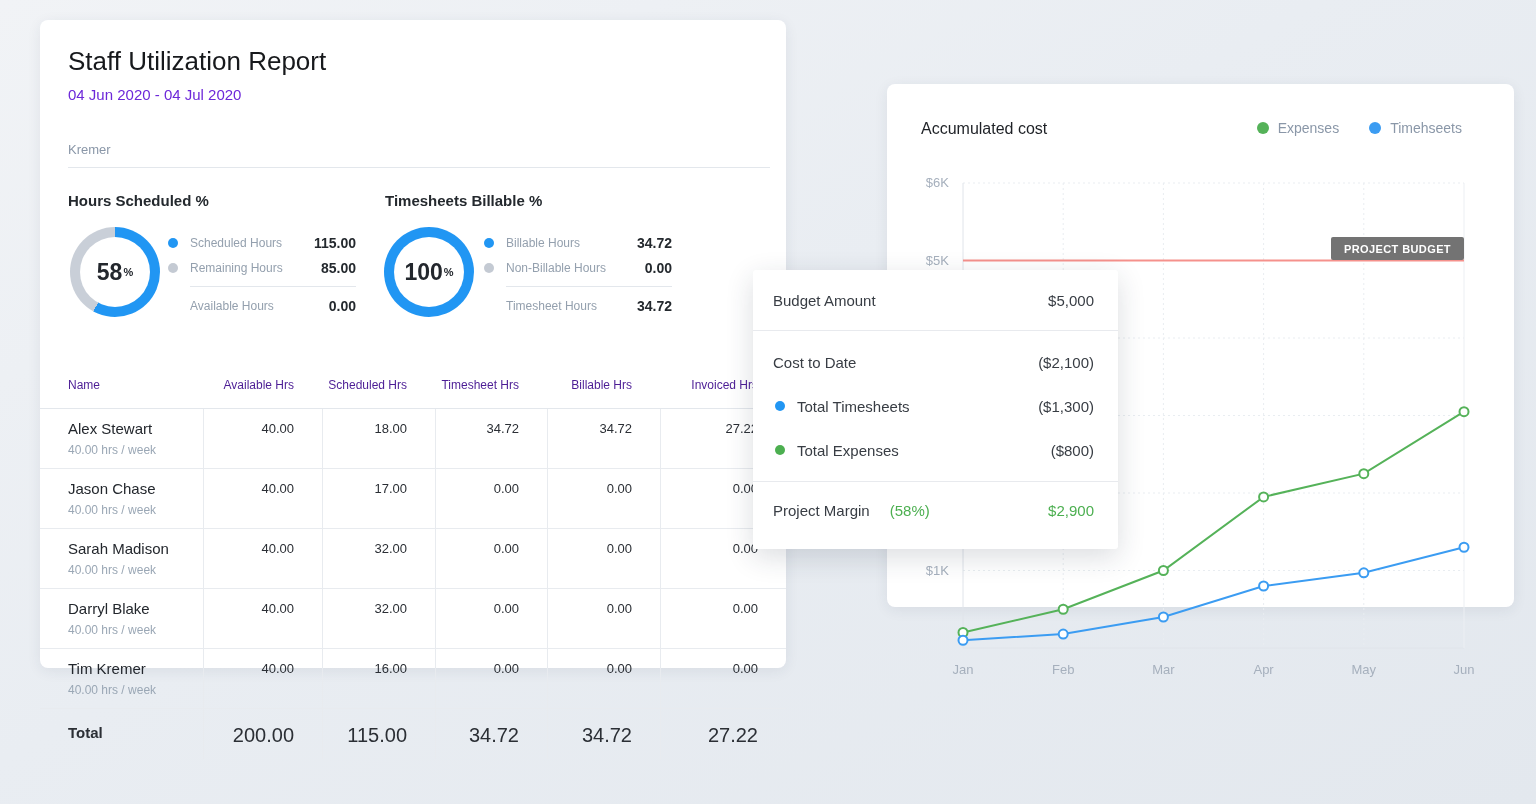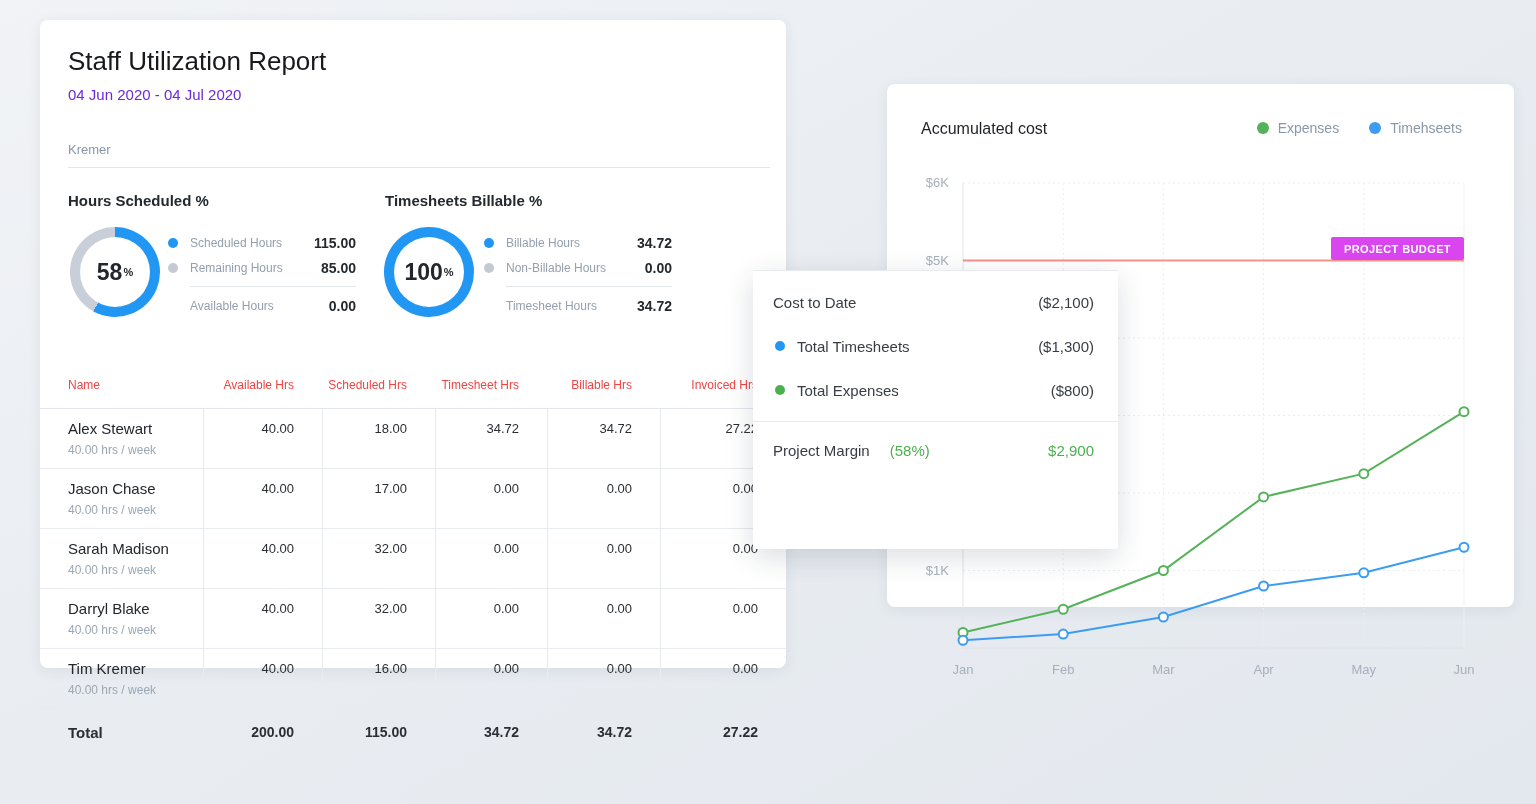--- a/index.html
+++ b/index.html
@@ -31,42 +31,42 @@
   .leg-row { display:grid; grid-template-columns:22px 1fr auto; align-items:center; height:25px; }
   .leg-dot { width:10px; height:10px; border-radius:50%; }
   .leg-label { font-size:12px; color:#94a0ae; }
   .leg-value { font-size:14px; font-weight:bold; color:#24292e; }
   .leg-rule { border-top:1px solid #e3e7ec; margin:6px 0 6px 22px; }
 
   
   .tbl { position:absolute; left:0; right:0; top:342px; }
   .t-grid { display:grid; grid-template-columns:163px 119px 113px 112px 113px 126px; }
   .t-head { height:47px; border-bottom:1px solid #e3e7ec; align-items:center; }
-  .t-head .hc { font-size:12px; color:#ef4444; text-align:right; padding-right:28px; }
+  .t-head .hc { font-size:12px; color:#4c1d95; text-align:right; padding-right:28px; }
   .t-head .hc:first-child { text-align:left; padding-left:28px; }
   .t-row { height:60px; border-bottom:1px solid #e8ebef; }
   .t-cell { border-left:1px solid #e8ebef; padding:12px 28px 0 0; text-align:right;
             font-size:13px; color:#2b2f35; }
   .t-cell.name-cell { border-left:none; text-align:left; padding:11px 0 0 28px; }
   .t-name { font-size:15px; font-weight:500; color:#23272d; }
   .t-sub  { font-size:12px; color:#9aa7b5; margin-top:6px; }
   .t-total { height:50px; }
-  .t-total .t-cell { font-size:14px; font-weight:bold; padding-top:15px; }
+  .t-total .t-cell { font-size:20px; font-weight:normal; padding-top:15px; }
   .t-total .name-cell { font-size:15px; font-weight:bold; padding-top:15px; }
 
   
   #cost-card { left:887px; top:84px; width:627px; height:523px; }
   .cc-title { position:absolute; left:34px; top:36px; font-size:16px; font-weight:500; color:#1e2126; }
   .cc-legend { position:absolute; right:52px; top:36px; display:flex; gap:30px; }
   .cc-leg-item { display:flex; align-items:center; gap:9px; cursor:pointer; }
   .cc-leg-dot { width:12px; height:12px; border-radius:50%; }
   .cc-leg-label { font-size:14px; color:#8a97a8; }
   #chart-svg { position:absolute; left:0; top:0; }
   .budget-badge { position:absolute; top:153px; right:50px; height:23px; padding:0 13px;
-                  background:#d946ef; color:#fff; font-size:11px; font-weight:bold;
+                  background:#737373; color:#fff; font-size:11px; font-weight:bold;
                   letter-spacing:.4px; display:flex; align-items:center; border-radius:2px; }
 
   
   #budget-popup { left:753px; top:270px; width:365px; height:279px; background:#fff;
                   position:absolute; border-radius:3px;
                   box-shadow:0 8px 28px rgba(30,42,60,.16); z-index:5; }
   .pop-row { display:flex; align-items:center; padding:0 24px 0 20px; font-size:15px; color:#383d44; }
   .pop-row .spacer { flex:1; }
   .pop-value { color:#383d44; }
   .pop-dot { width:10px; height:10px; border-radius:50%; margin:0 12px 0 2px; }
@@ -267,20 +267,25 @@
       <circle cx="176.2" cy="550.05" r="4.5" fill="#fff" stroke="#3b9cf2" stroke-width="2"></circle>
       <circle cx="276.4" cy="533" r="4.5" fill="#fff" stroke="#3b9cf2" stroke-width="2"></circle>
       <circle cx="376.6" cy="502" r="4.5" fill="#fff" stroke="#3b9cf2" stroke-width="2"></circle>
       <circle cx="476.8" cy="488.825" r="4.5" fill="#fff" stroke="#3b9cf2" stroke-width="2"></circle>
       <circle cx="577" cy="463.25" r="4.5" fill="#fff" stroke="#3b9cf2" stroke-width="2"></circle>
     </svg>
   <div class="budget-badge">PROJECT BUDGET</div>
 </div>
 
 <div id="budget-popup">
+  <div class="pop-row row-budget">
+    <span>Budget Amount</span>
+    <span class="spacer"></span>
+    <span class="pop-value">$5,000</span>
+  </div>
   <div class="pop-divider"></div>
   <div class="rows-mid-wrap">
     <div class="pop-row row-mid">
       <span>Cost to Date</span>
       <span class="spacer"></span>
       <span class="pop-value">($2,100)</span>
     </div>
     <div class="pop-row row-mid">
       <span class="pop-dot" id="dot-timesheets" style="background: rgb(33, 150, 243);"></span>
       <span>Total Timesheets</span>

